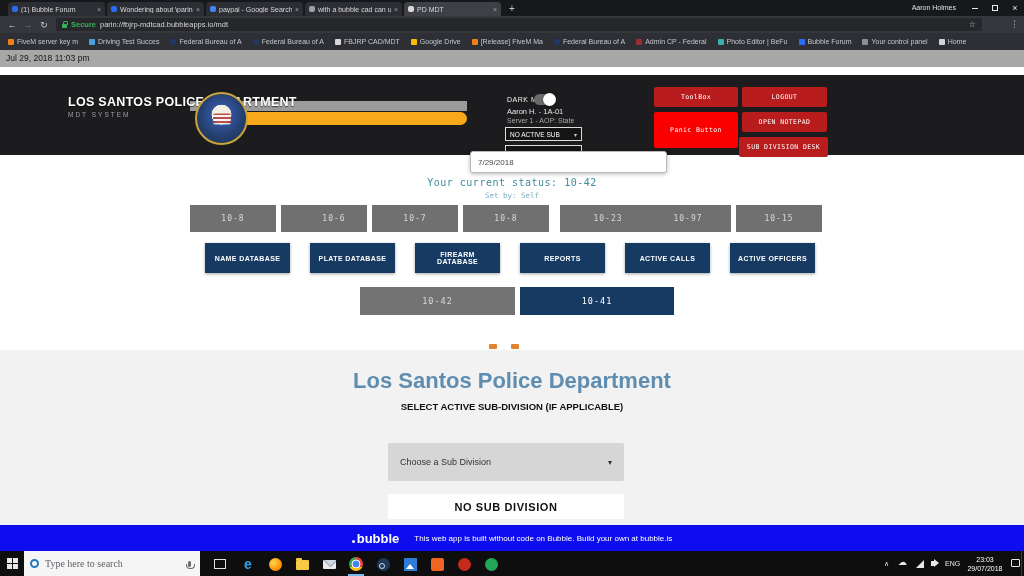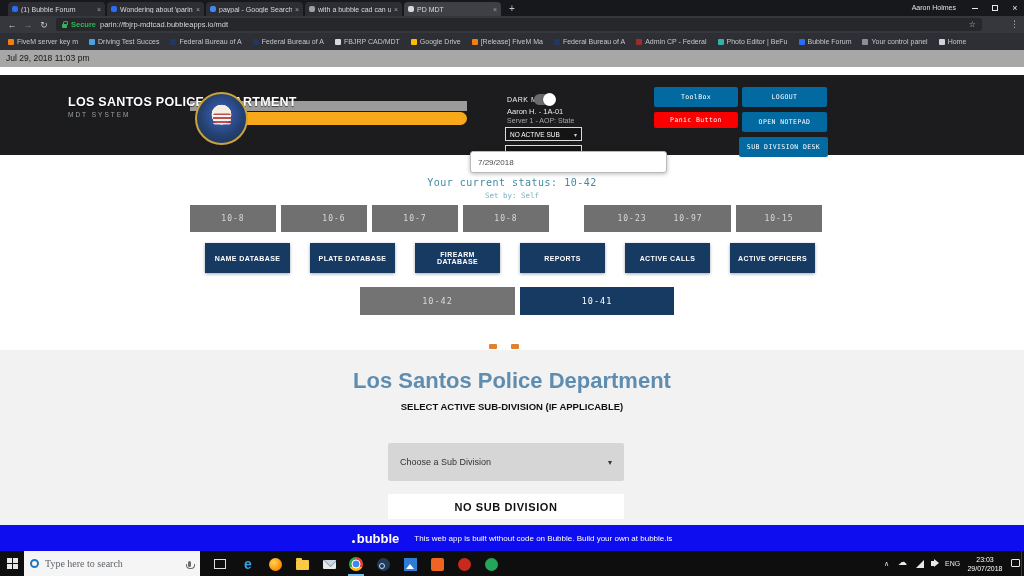--- a/index.html
+++ b/index.html
@@ -66,21 +66,21 @@
           background:repeating-linear-gradient(#b03434 0 2px, #f4f4f4 2px 4px); }
   .dm-label { position:absolute; left:507px; top:96px; font-size:7px; color:#f0f0f0; letter-spacing:.5px; }
   .toggle { position:absolute; left:534px; top:94px; width:21px; height:11px; background:#6b6b6b; border-radius:6px; }
   .knob { position:absolute; right:-1px; top:-1px; width:13px; height:13px; background:#fff; border-radius:50%; box-shadow:0 0 2px rgba(0,0,0,.5); }
   .officer { position:absolute; left:507px; top:107px; font-size:7.5px; color:#e8e8e8; }
   .server { position:absolute; left:507px; top:117px; font-size:7px; color:#a9a9a9; }
   .subsel { position:absolute; left:505px; top:127px; width:77px; height:14px; background:#141414; border:1px solid #dcdcdc; color:#fff; font-size:6.5px; display:flex; align-items:center; padding:0 4px; }
   .subsel .car { margin-left:auto; font-size:6px; color:#cfcfcf; }
   .partialsel { position:absolute; left:505px; top:145px; width:77px; height:7px; background:#141414; border:1px solid #dcdcdc; border-bottom:none; }
   .dateinput { position:absolute; left:470px; top:151px; width:197px; height:22px; background:#fff; border:1px solid #b9b9b9; border-radius:3px; font-size:8px; color:#4a4a4a; padding:0 7px; box-shadow:0 1px 4px rgba(0,0,0,.28); font-family:"Liberation Sans",sans-serif; z-index:4; }
-  .hdr-btn { position:absolute; display:flex; align-items:center; justify-content:center; background:#0369a1; color:#fff; font-family:"DejaVu Sans Mono",monospace; font-size:6.5px; letter-spacing:.4px; border-radius:2px; cursor:default; }
+  .hdr-btn { position:absolute; display:flex; align-items:center; justify-content:center; background:#b91c1c; color:#fff; font-family:"DejaVu Sans Mono",monospace; font-size:6.5px; letter-spacing:.4px; border-radius:2px; cursor:default; }
   .hdr-btn.panic { background:#fb0000; }
 
   .status-line { position:absolute; left:0; top:177px; width:1024px; text-align:center; font-family:"DejaVu Sans Mono",monospace; font-size:10px; color:#3e8ba1; letter-spacing:.5px; }
   .status-sub { position:absolute; left:0; top:191px; width:1024px; text-align:center; font-family:"DejaVu Sans Mono",monospace; font-size:7.5px; color:#7cb0c3; }
 
   .code-btn { position:absolute; top:205px; width:86px; height:27px; background:#707070; color:#d9d9d9; font-family:"DejaVu Sans Mono",monospace; font-size:8px; letter-spacing:1px; display:flex; align-items:center; justify-content:center; }
   .db-btn { position:absolute; top:243px; width:85px; height:30px; background:#173a63; color:#fff; font-size:7px; font-weight:bold; letter-spacing:.4px; display:flex; align-items:center; justify-content:center; text-align:center; padding:0 4px; box-shadow:0 1px 3px rgba(0,0,0,.35); }
   .duty-btn { position:absolute; top:287px; height:28px; font-family:"DejaVu Sans Mono",monospace; font-size:8.5px; letter-spacing:1px; display:flex; align-items:center; justify-content:center; }
   .duty-gray { background:#737373; color:#d9d9d9; }
   .duty-navy { background:#173a63; color:#fff; }
@@ -263,32 +263,32 @@
 <div class="server">Server 1 - AOP: State</div>
 <div class="subsel">
   <span>NO ACTIVE SUB</span>
   <span class="car">▾</span>
 </div>
 <div class="partialsel"></div>
 <input class="dateinput" type="text" value="7/29/2018" style="">
 
 <div class="hdr-btn" style="left:654px;top:87px;width:84px;height:20px;">ToolBox</div>
 <div class="hdr-btn" style="left:742px;top:87px;width:85px;height:20px;">LOGOUT</div>
-<div class="hdr-btn panic" style="left:654px;top:112px;width:84px;height:16px;">Panic Button</div>
+<div class="hdr-btn panic" style="left:654px;top:112px;width:84px;height:36px;">Panic Button</div>
 <div class="hdr-btn" style="left:742px;top:112px;width:85px;height:20px;">OPEN NOTEPAD</div>
 <div class="hdr-btn" style="left:739px;top:137px;width:89px;height:20px;">SUB DIVISION DESK</div>
 
 <div class="status-line">Your current status: 10-42</div>
 <div class="status-sub">Set by: Self</div>
 
 <div class="code-btn" style="left:190px;">10-8</div>
 <div class="code-btn" style="left:281px;padding-left:20px;">10-6</div>
 <div class="code-btn" style="left:372px;">10-7</div>
 <div class="code-btn" style="left:463px;">10-8</div>
-<div class="code-btn" style="left:584px;padding-left:10px;">10-23</div>
+<div class="code-btn" style="left:560px;padding-left:10px;">10-23</div>
 <div class="code-btn" style="left:645px;">10-97</div>
 <div class="code-btn" style="left:736px;">10-15</div>
 
 <div class="db-btn" style="left:205px;">NAME DATABASE</div>
 <div class="db-btn" style="left:310px;">PLATE DATABASE</div>
 <div class="db-btn" style="left:415px;">FIREARM DATABASE</div>
 <div class="db-btn" style="left:520px;">REPORTS</div>
 <div class="db-btn" style="left:625px;">ACTIVE CALLS</div>
 <div class="db-btn" style="left:730px;">ACTIVE OFFICERS</div>
 

